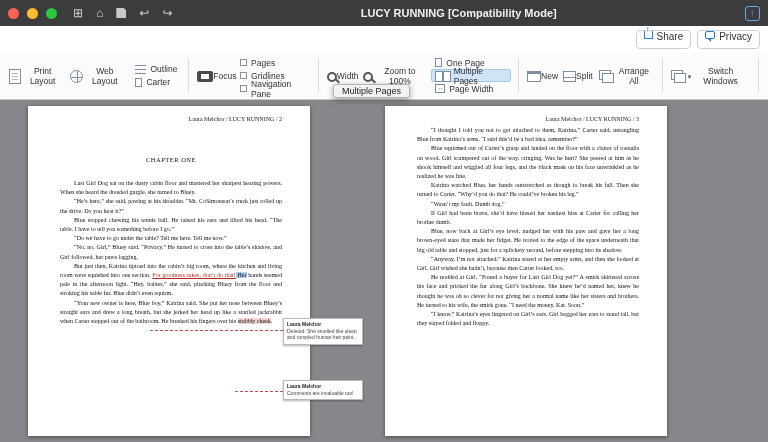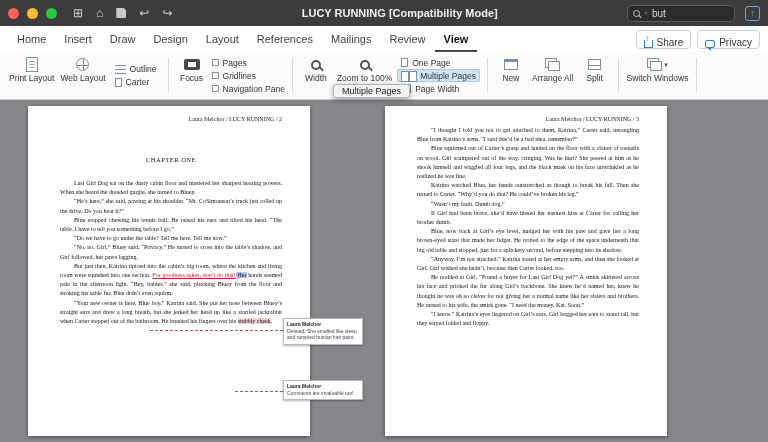--- a/index.html
+++ b/index.html
@@ -21,30 +21,30 @@
   .chev-sm { font-size:7px; color:#a8a8a8; margin-top:-3px; }
   .tb-share { width:15px; height:15px; border:1px solid #6aa6e0; border-radius:3px; position:relative; }
   .tb-share::before { content:"↑"; position:absolute; left:4px; top:1px; font-size:9px; color:#6aa6e0; }
 
   
   .tabbar { height:26px; background:#ffffff; display:flex; align-items:center; padding:0 8px; }
   .tabs { display:flex; height:100%; }
   .tab { font-size:11px; color:#3f3f3f; padding:0 9px; display:flex; align-items:center; cursor:default; }
   .tab.active { font-weight:700; color:#111; box-shadow:inset 0 -2px 0 #4a4a4a; }
   .tab-actions { margin-left:auto; display:flex; gap:6px; align-items:center; }
-  .pillbtn { height:19px; border:1px solid #cfcfcf; border-radius:4px; display:flex; align-items:flex-end; padding:0 7px; font-size:10px; color:#333; gap:4px; background:#fff; }
+  .pillbtn { height:19px; border:1px solid #cfcfcf; border-radius:4px; display:flex; align-items:flex-start; padding:0 7px; font-size:10px; color:#333; gap:4px; background:#fff; }
   .i-share { width:9px; height:8px; border:1px solid #2b7cd3; border-top:none; position:relative; }
   .i-share::before { content:"↑"; position:absolute; left:1px; top:-6px; font-size:8px; color:#2b7cd3; }
   .i-comment { width:10px; height:8px; border:1px solid #2b7cd3; border-radius:2px; position:relative; }
   .i-comment::after { content:""; position:absolute; left:1px; bottom:-4px; border:2px solid transparent; border-top-color:#2b7cd3; border-right-color:#2b7cd3; }
 
   
   .ribbon { height:48px; background:#fbfbfb; border-bottom:1px solid #c8c8c8; display:flex; align-items:stretch; padding:2px 4px 2px 6px; position:relative; }
   .vsep { width:1px; background:#dcdcdc; margin:4px 5px; }
-  .bigbtn { display:flex; flex-direction:column; align-items:center; min-width:36px; padding:1px 3px 0; border-radius:3px; }
+  .bigbtn { display:flex; align-items:center; min-width:36px; padding:1px 3px 0; border-radius:3px; }
   .bigbtn .ic { height:17px; display:flex; align-items:center; justify-content:center; margin-top:1px; }
   .lbl { font-size:8.5px; color:#333; text-align:center; line-height:1.12; margin-top:1px; }
   .vstack { display:flex; flex-direction:column; justify-content:center; padding:2px 2px; }
   .smallbtn { display:flex; align-items:center; gap:4px; font-size:8.5px; color:#333; padding:1px 4px; border-radius:3px; height:13px; }
   .smallbtn.hl { background:#cfe4f7; box-shadow:0 0 0 1px #a6c8e8 inset; }
   .chk { display:flex; align-items:center; gap:4px; font-size:8.5px; color:#333; height:13px; }
   .box { width:7px; height:7px; border:1px solid #8f8f8f; background:#fff; flex:none; }
   .chev { font-size:7px; color:#555; margin-left:2px; }
 
   
@@ -106,40 +106,24 @@
     <span class="dot green"></span>
   </div>
   <div class="tb-icons">
     <span class="tbi">⊞</span>
     <span class="tbi">⌂</span>
     <span class="i-floppy"></span>
     <span class="tbi">↩</span>
     <span class="tbi">↪</span>
   </div>
   <div class="tb-title">LUCY RUNNING [Compatibility Mode]</div>
-  <div class="search-pill">
-    <span class="i-mag-sm"></span>
-    <span class="chev-sm">⌄</span>
-    <span>but</span>
-  </div>
   <div class="tb-share"></div>
 </div>
 
 <div class="tabbar">
-  <div class="tabs">
-    <div class="tab">Home</div>
-    <div class="tab">Insert</div>
-    <div class="tab">Draw</div>
-    <div class="tab">Design</div>
-    <div class="tab">Layout</div>
-    <div class="tab">References</div>
-    <div class="tab">Mailings</div>
-    <div class="tab">Review</div>
-    <div class="tab active">View</div>
-  </div>
   <div class="tab-actions">
     <div class="pillbtn">
       <span class="i-share"></span>
       <span>Share</span>
     </div>
     <div class="pillbtn">
       <span class="i-comment"></span>
       <span>Privacy</span>
     </div>
   </div>
@@ -221,29 +205,29 @@
   <div class="vsep"></div>
 
   <div class="bigbtn">
     <span class="ic">
         <span class="i-win"></span>
       </span>
     <span class="lbl">New</span>
   </div>
   <div class="bigbtn">
     <span class="ic">
+        <span class="i-split"></span>
+      </span>
+    <span class="lbl">Split</span>
+  </div>
+  <div class="bigbtn">
+    <span class="ic">
         <span class="i-arr"></span>
       </span>
     <span class="lbl">Arrange All</span>
-  </div>
-  <div class="bigbtn">
-    <span class="ic">
-        <span class="i-split"></span>
-      </span>
-    <span class="lbl">Split</span>
   </div>
   <div class="vsep"></div>
 
   <div class="bigbtn">
     <span class="ic">
         <span class="i-arr"></span>
         <span class="chev">▾</span>
       </span>
     <span class="lbl">Switch Windows</span>
   </div>

